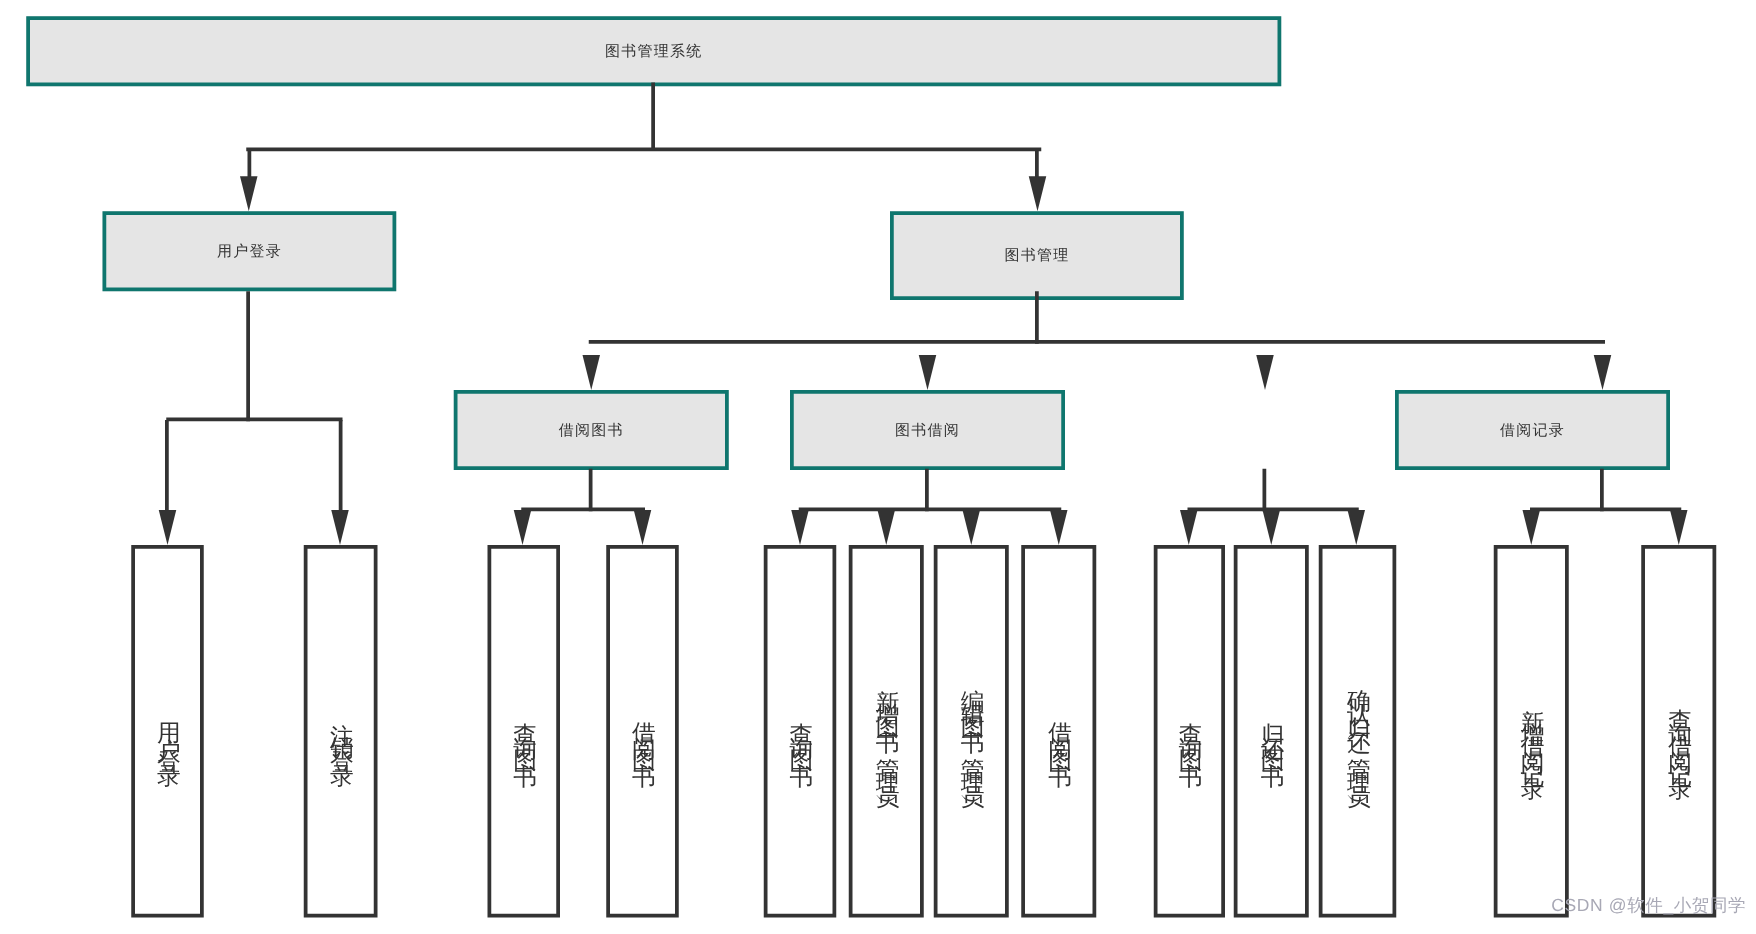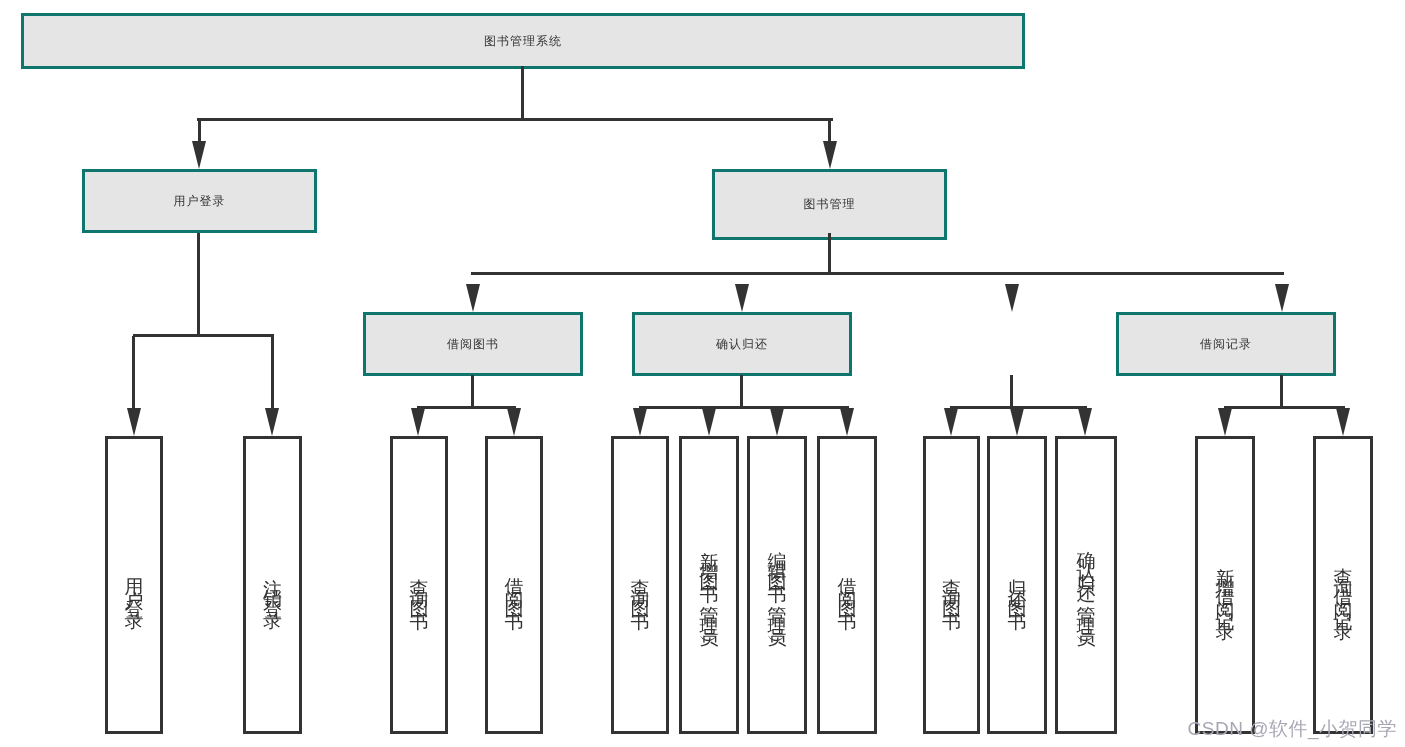--- a/index.html
+++ b/index.html
@@ -51,21 +51,21 @@
     width: 0;
     height: 0;
     border-left: 7px solid transparent;
     border-right: 7px solid transparent;
     border-top: 28px solid #333333;
   }
   .watermark {
     position: absolute;
     top: 716px;
     right: 8px;
-    font-size: 19px;
+    font-size: 14px;
     letter-spacing: 0.5px;
     color: #a8a8b5;
     z-index: 10;
     white-space: nowrap;
   }
 </style>
 </head>
 <body>
 
 <div class="canvas">
@@ -90,21 +90,21 @@
   <div class="arrow" style="left:265px; top:408px;"></div>
 
   <div class="line" style="left:828px; top:233px; width:3px; height:42px;"></div>
   <div class="line" style="left:471px; top:272px; width:813px; height:3px;"></div>
   <div class="arrow" style="left:466px; top:284px;"></div>
   <div class="arrow" style="left:735px; top:284px;"></div>
   <div class="arrow" style="left:1005px; top:284px;"></div>
   <div class="arrow" style="left:1275px; top:284px;"></div>
 
   <div class="box" style="left:363px; top:312px; width:220px; height:64px;">借阅图书</div>
-  <div class="box" style="left:632px; top:312px; width:220px; height:64px;">确认归还</div>
+  <div class="box" style="left:632px; top:312px; width:220px; height:64px;">图书借阅</div>
   <div class="box" style="left:1116px; top:312px; width:220px; height:64px;">借阅记录</div>
 
   <div class="line" style="left:471px; top:375px; width:3px; height:34px;"></div>
   <div class="line" style="left:417px; top:406px; width:99px; height:3px;"></div>
   <div class="arrow" style="left:411px; top:408px;"></div>
   <div class="arrow" style="left:507px; top:408px;"></div>
 
   <div class="line" style="left:740px; top:375px; width:3px; height:34px;"></div>
   <div class="line" style="left:639px; top:406px; width:210px; height:3px;"></div>
   <div class="arrow" style="left:633px; top:408px;"></div>

